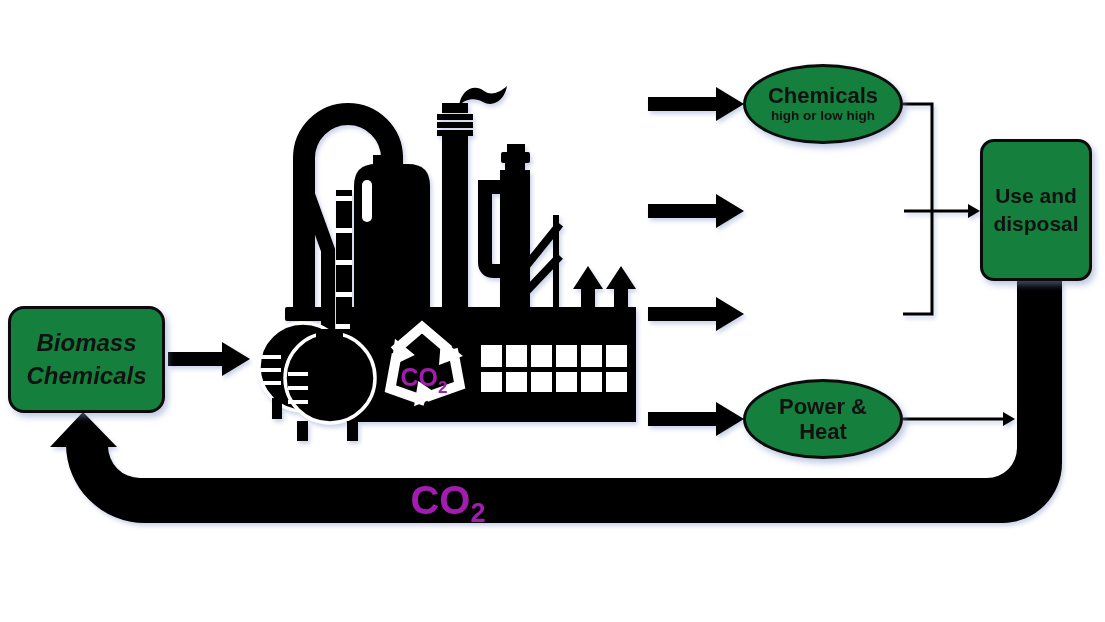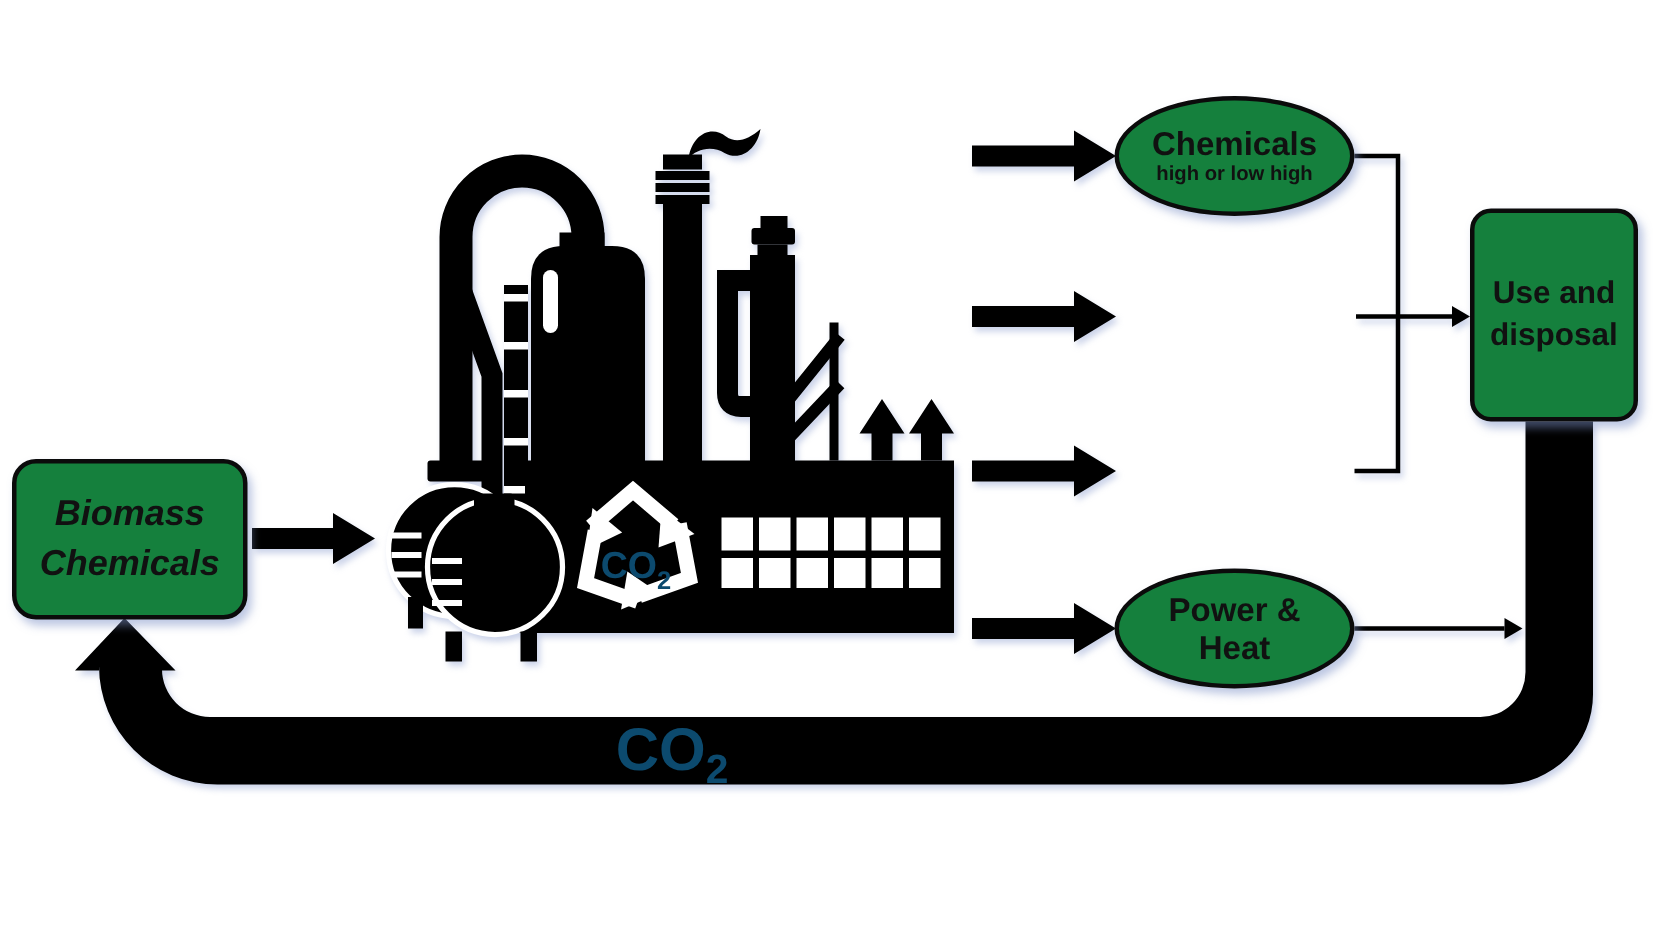--- a/index.html
+++ b/index.html
@@ -16,21 +16,21 @@
     box-shadow:3px 4px 6px rgba(125,145,200,.50);
   }
   .rbox{border-radius:16px;font-style:italic;}
   .ellipse{border-radius:50%;width:160px;height:80px;left:743px;}
   .lbl{font-size:22px;line-height:1.15;}
   .sublbl{font-size:13.5px;line-height:1.25;}
   .biomass{left:8px;top:306px;width:157px;height:107px;font-size:24px;line-height:1.35;}
   .usedisp{left:980px;top:139px;width:112px;height:142px;border-radius:14px;
     font-size:21px;line-height:1.35;}
   .co2label{
-    position:absolute;color:#0c4a6e;font-weight:bold;display:flex;
+    position:absolute;color:#a21caf;font-weight:bold;display:flex;
     align-items:center;justify-content:center;z-index:5;
   }
   .co2-return{left:393px;top:478px;width:110px;height:45px;font-size:40px;}
   .co2-badge{left:384px;top:360px;width:80px;height:34px;font-size:25px;}
   .s2{font-size:.68em;align-self:flex-end;transform:translateY(18%);font-weight:bold;}
 </style>
 </head>
 <body>
 
 <div id="canvas">

